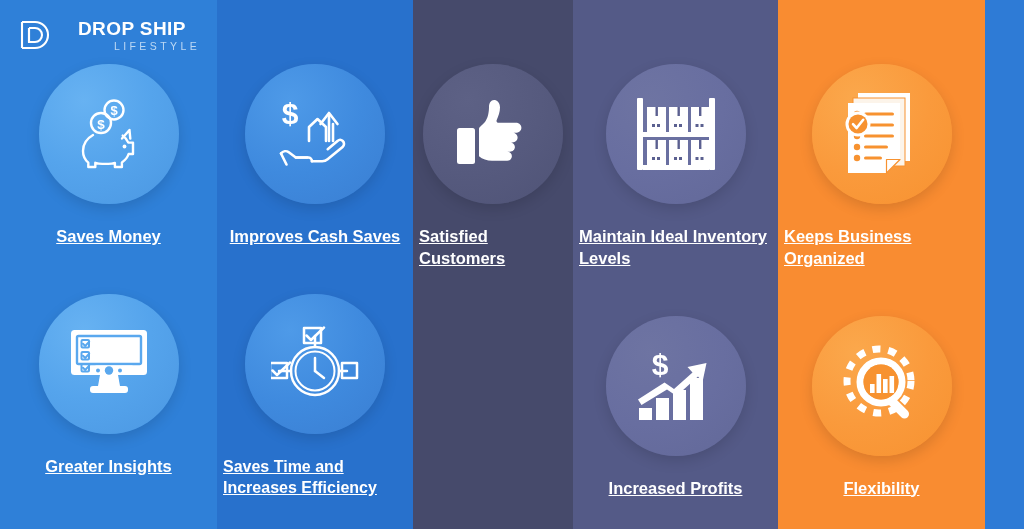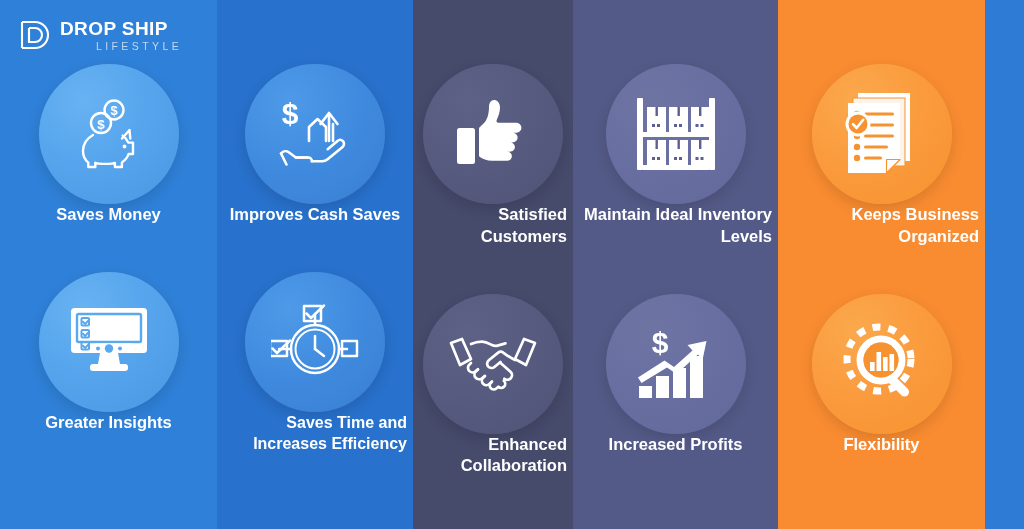--- a/index.html
+++ b/index.html
@@ -23,21 +23,21 @@
   .col-2 { width:196px; background:#2871cc; }
   .col-3 { width:160px; background:#464a6b; }
   .col-4 { width:205px; background:#545a87; }
   .col-5 { width:207px; background:#f98c31; }
 
   .brand {
     position:absolute;
     left:18px; top:18px;
     display:flex;
     align-items:center;
-    gap:8px;
+    gap:26px;
     z-index:5;
   }
   .brand-mark { width:34px; height:34px; flex:none; }
   .brand-words { display:flex; flex-direction:column; line-height:1; }
   .brand-top {
     font-size:19px;
     font-weight:bold;
     color:#ffffff;
     letter-spacing:0.4px;
   }
@@ -69,27 +69,29 @@
   }
   .circle svg { display:block; }
 
   .c-blue1 { background:radial-gradient(circle at 32% 26%, #67b2f2 0%, #55a4ec 48%, #4b97e2 100%); }
   .c-blue2 { background:radial-gradient(circle at 32% 26%, #4e9ae8 0%, #3f8ade 52%, #3a7ed2 100%); }
   .c-slate1 { background:radial-gradient(circle at 32% 26%, #5d6185 0%, #565a7e 52%, #4f5376 100%); }
   .c-slate2 { background:radial-gradient(circle at 32% 26%, #6e74a2 0%, #686ea0 52%, #626898 100%); }
   .c-orange { background:radial-gradient(circle at 32% 26%, #fba84c 0%, #fa9a3c 52%, #f79230 100%); }
 
   .label {
-    text-align:right;
+    margin-top:22px;
+    text-align:left;
     color:#ffffff;
     font-size:16.5px;
     font-weight:bold;
     line-height:1.32;
     padding:0 6px;
     max-width:100%;
+    text-decoration:underline;
   }
   .label-wide { font-size:16px; }
 </style>
 </head>
 <body>
 
 <div class="infographic">
 
   <div class="brand">
     <span class="brand-mark">
@@ -189,37 +191,20 @@
   <div class="column col-3">
     <div class="cell cell-top">
       <div class="circle c-slate1">
         <svg viewBox="0 0 80 72" width="80" height="72" fill="#ffffff">
           <rect x="4" y="30" width="18" height="36" rx="2.5"></rect>
           <path d="M26 31c0-2 3-3.5 5.5-6.5C35 20.5 36 14 36 9c0-4 2-7 5-7s6 2.6 6 7.5c0 4.5-1.6 8.5-3.3 12.5-.6 1.4.3 2.8 1.8 2.8H63c3 0 5.4 2.2 5.4 5s-2.4 5-5.4 5h-3.6c2.9 0 5.2 2.1 5.2 4.8s-2.3 4.8-5.2 4.8h-2.6c2.9 0 5.1 2 5.1 4.7s-2.2 4.7-5.1 4.7h-2.6c2.6 0 4.7 1.9 4.7 4.4s-2.1 4.5-4.7 4.5H39c-5 0-9.7-1.7-13-4.5V31z"></path>
         </svg>
       </div>
       <div class="label">Satisfied Customers</div>
     </div>
-    <div class="cell cell-bottom">
-      <div class="circle c-slate1">
-        <svg viewBox="0 0 90 62" width="90" height="62" fill="none" stroke="#ffffff" stroke-width="2.7" stroke-linecap="round" stroke-linejoin="round">
-          <path d="M3 10l11-4 9 20-11 6z"></path>
-          <path d="M87 10L76 6l-9 20 11 6z"></path>
-          <path d="M23 11c3.5-1.6 7.5-2.4 11-2.4 4 0 6.5 1.6 9.5 3.2 2 1 4 1.4 6 .8l8-2.2"></path>
-          <path d="M67 27c-3-1.4-8-4.6-11.5-7.2-1.8-1.4-3.6-1.6-5.3-.2l-9.4 7.6c-2 1.6-2.2 4.5-.5 6.4 1.6 1.7 4.3 1.9 6.1.4l6.1-5"></path>
-          <path d="M52 29.5l10.5 9.3c1.9 1.7 2 4.6.3 6.5-1.7 1.8-4.5 2-6.4.4"></path>
-          <path d="M23 30l-1.5 1.4c-1.9 1.7-2 4.6-.3 6.5 1.7 1.8 4.5 2 6.4.4l2.3-2"></path>
-          <path d="M30 36.5l-2 1.8c-1.9 1.7-2 4.6-.3 6.5 1.7 1.8 4.5 2 6.4.4l2.4-2"></path>
-          <path d="M37 42.9l-1.6 1.5c-1.8 1.7-2 4.5-.3 6.3 1.7 1.8 4.4 2 6.2.4l2.2-1.9"></path>
-          <path d="M44 48.5l-1 1c-1.6 1.5-1.8 4-.3 5.6 1.5 1.6 4 1.8 5.6.4l1.8-1.6"></path>
-          <path d="M50.5 53.9c1.7 1.4 4.2 1.2 5.7-.4 1.5-1.7 1.3-4.3-.4-5.8"></path>
-        </svg>
-      </div>
-      <div class="label">Enhanced Collaboration</div>
-    </div>
   </div>
 
   <div class="column col-4">
     <div class="cell cell-top">
       <div class="circle c-slate2">
         <svg viewBox="0 0 86 76" width="86" height="76" fill="#ffffff">
           <rect x="4" y="2" width="6" height="72" rx="1"></rect>
           <rect x="76" y="2" width="6" height="72" rx="1"></rect>
           <rect x="10" y="36" width="66" height="5"></rect>
           <rect x="10" y="69" width="66" height="5"></rect>

